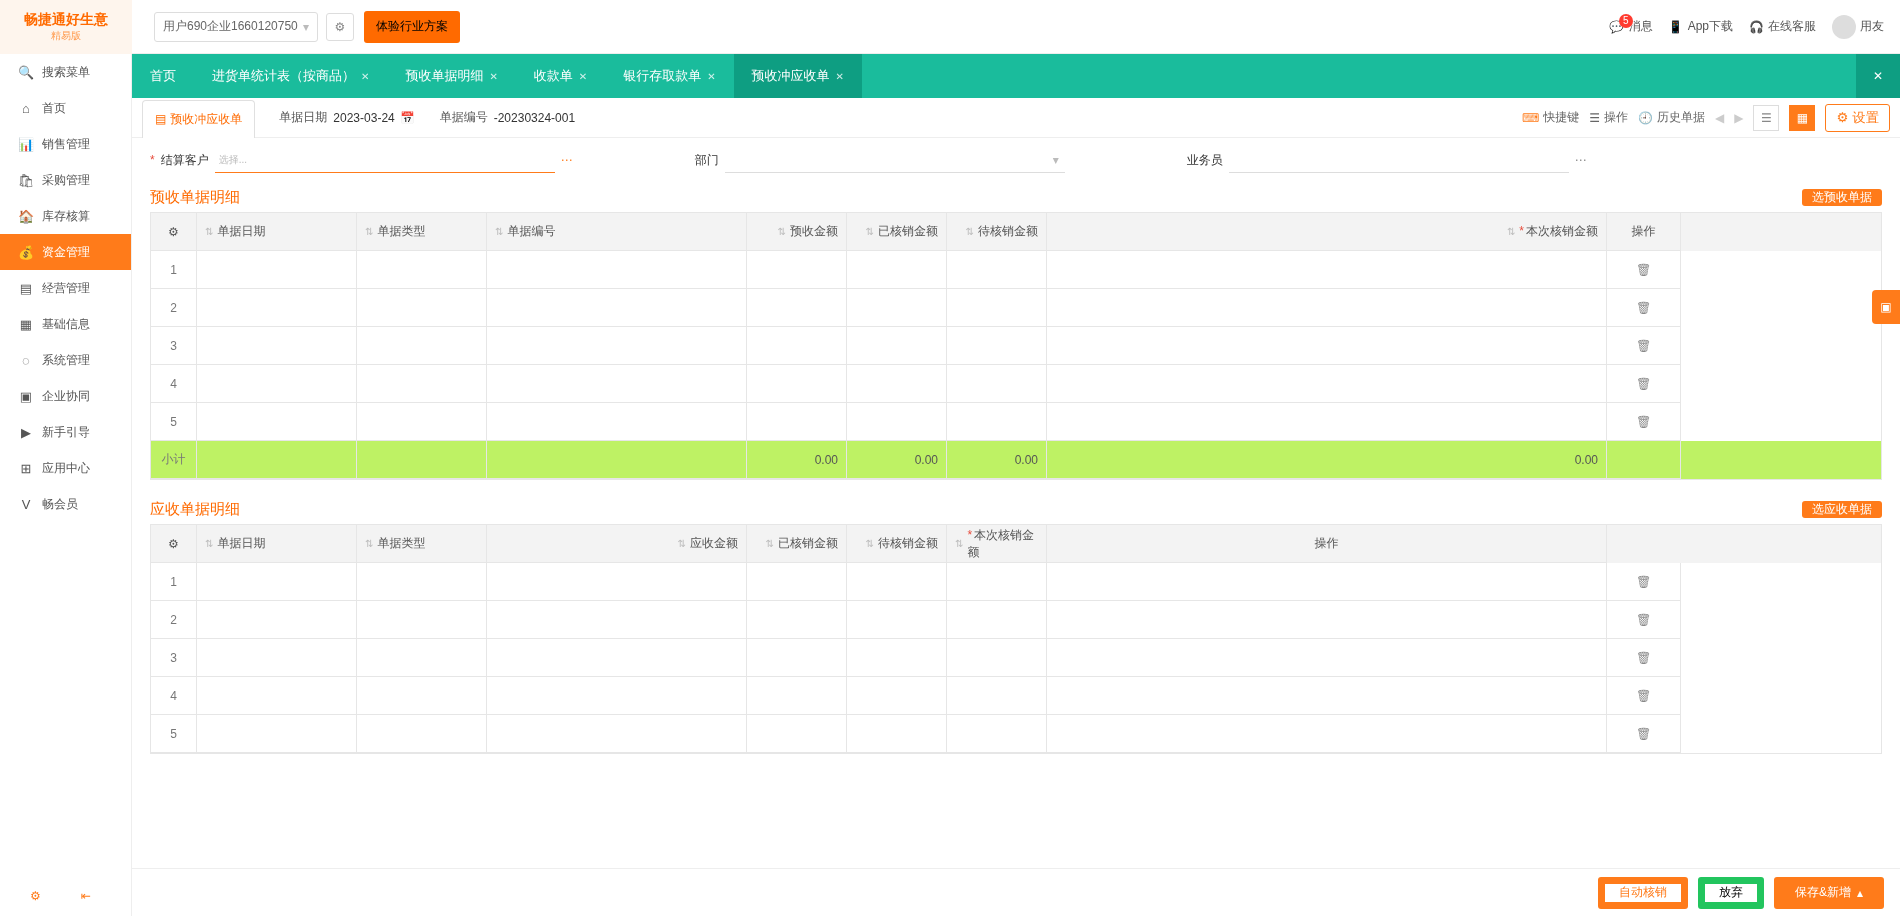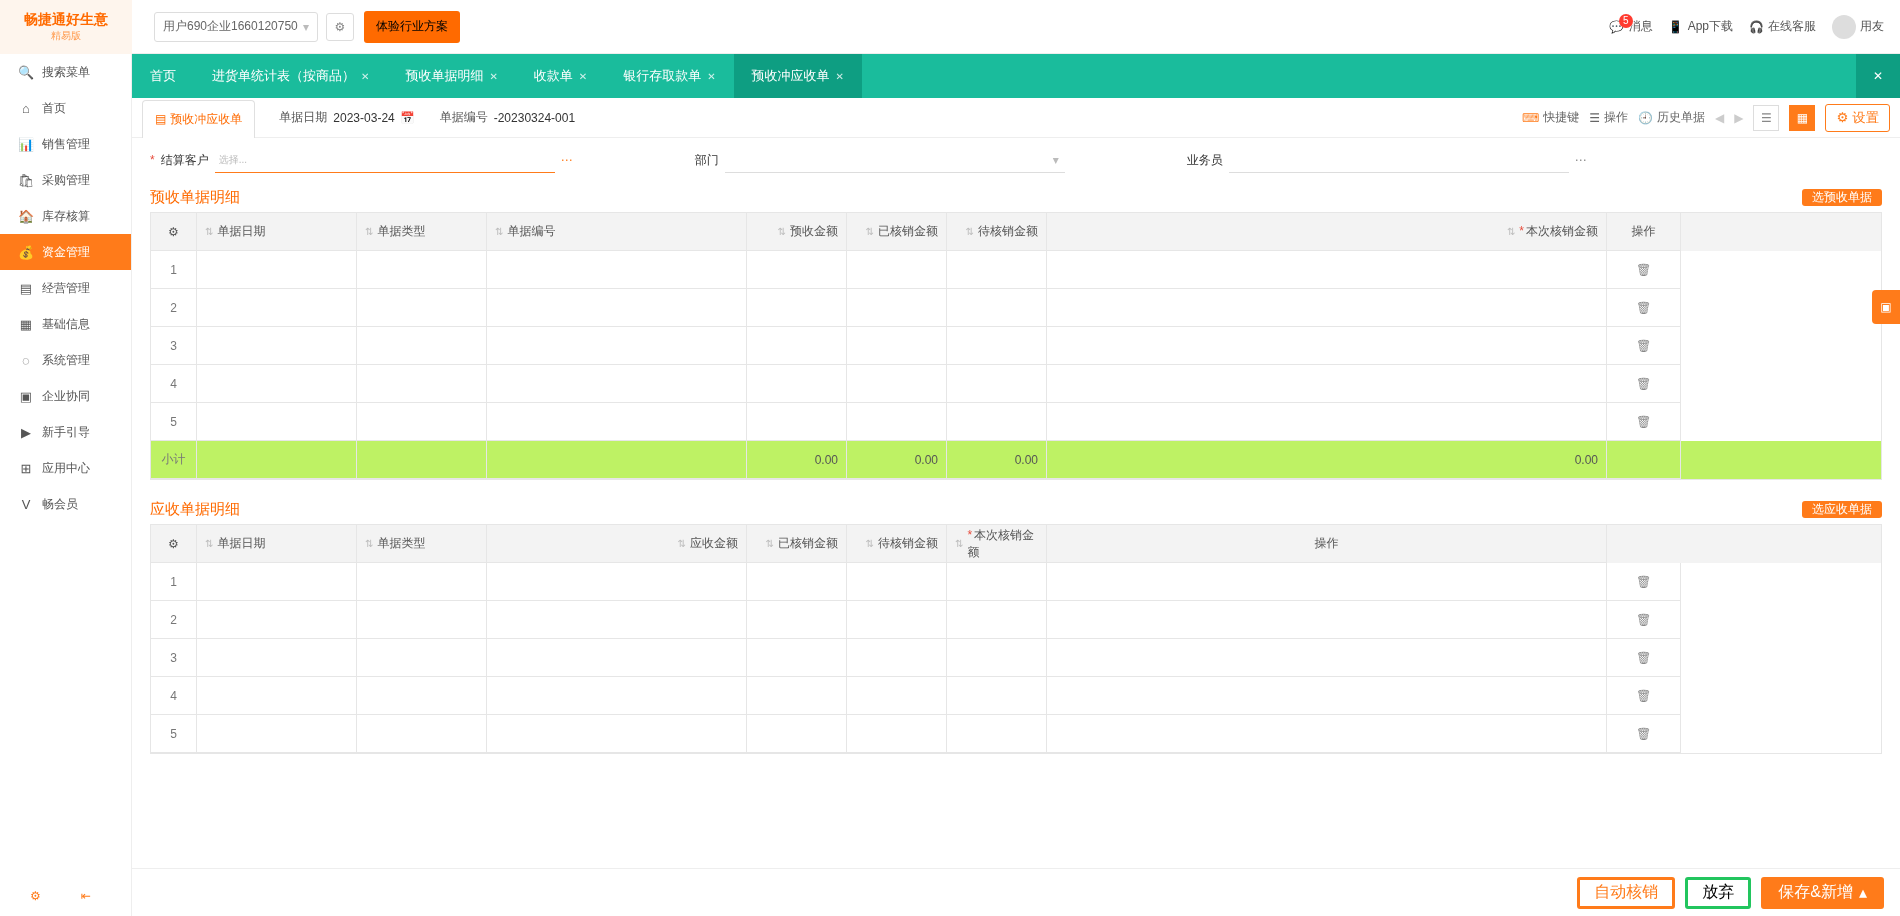--- a/index.html
+++ b/index.html
@@ -61,21 +61,21 @@
 .th{position:relative}
 .th.sort:before{content:"⇅";color:#bbb;margin-right:4px;font-size:10px}
 .th.gear-th{justify-content:center}
 .th.right-col{justify-content:flex-end}
 .num{justify-content:center;color:#777}
 .right{justify-content:flex-end}
 .op{justify-content:center;color:#888;cursor:pointer}
 .subtotal{background:#bef264}
 .reqcol:before{content:"*";color:#e74c3c;margin-right:2px}
 .footer{position:absolute;bottom:0;right:0;left:132px;height:48px;background:#fff;border-top:1px solid #eee;display:flex;align-items:center;justify-content:flex-end;gap:10px;padding:0 16px}
-.btn{height:32px;padding:0 14px;border:3px solid #22c55e;background:#fff;border-radius:3px;font-size:16px;cursor:pointer}
+.btn{height:32px;padding:0 14px;border:7px solid #22c55e;background:#fff;border-radius:3px;font-size:12px;cursor:pointer}
 .btn.orange-o{border-color:#ff7b1a;color:#ff7b1a}
 .btn.orange{background:#ff7b1a;border-color:#ff7b1a;color:#fff;display:flex;align-items:center;gap:6px}
 .floaticon{position:absolute;right:0;top:290px;width:28px;height:34px;background:#ff7b1a;border-radius:4px 0 0 4px;display:flex;align-items:center;justify-content:center;color:#fff}
 </style>
 </head>
 <body>
 
 <div class="app">
   <div class="topbar">
     <div class="logo">

